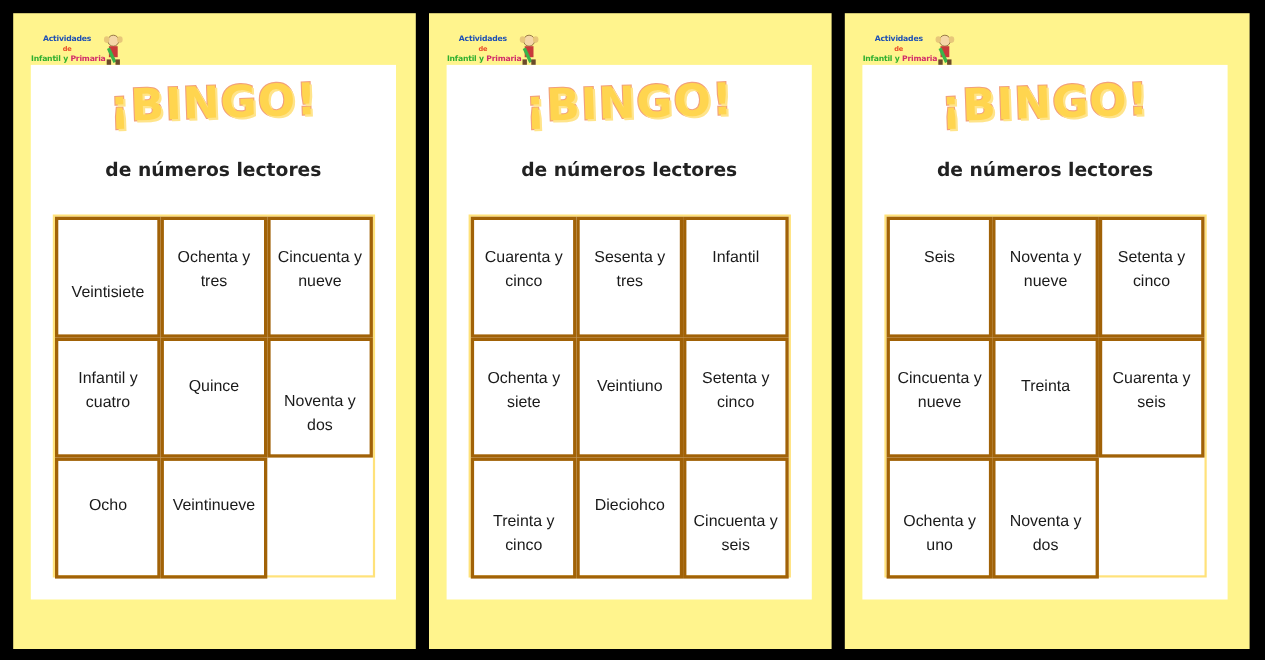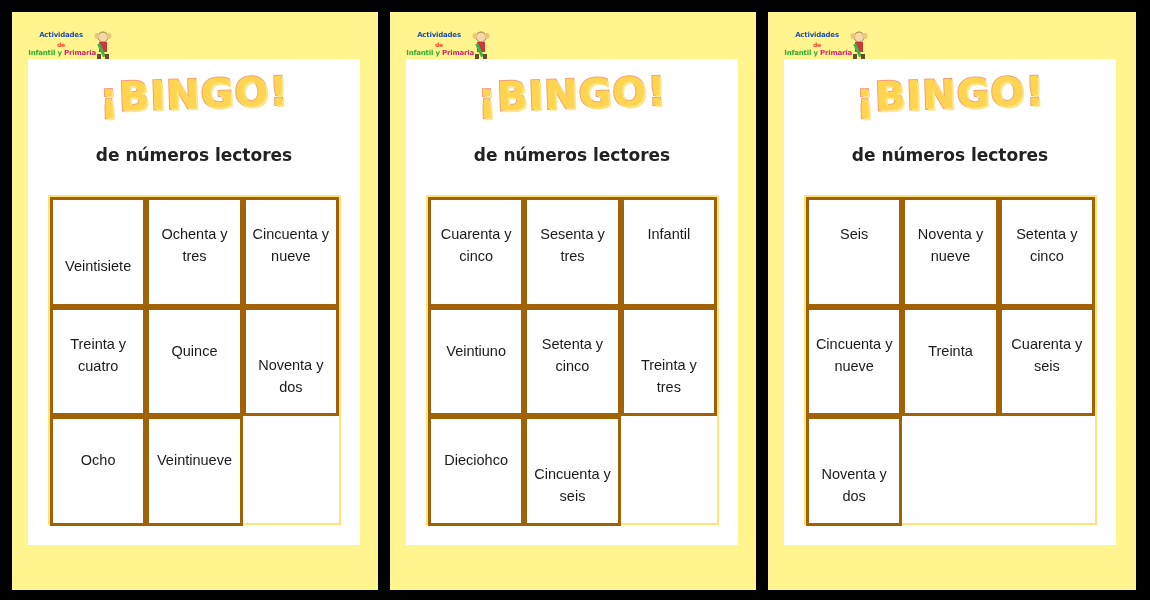--- a/index.html
+++ b/index.html
@@ -120,21 +120,21 @@
       <div class="cell">
           <span>Veintisiete</span>
         </div>
       <div class="cell top">
           <span>Ochenta y tres</span>
         </div>
       <div class="cell top">
           <span>Cincuenta y nueve</span>
         </div>
       <div class="cell top">
-          <span>Treinta y cuatro</span>
+          <span>Infantil y cuatro</span>
         </div>
       <div class="cell top">
           <span style="margin-top:-22px">Quince</span>
         </div>
       <div class="cell">
           <span>Noventa y dos</span>
         </div>
       <div class="cell top">
           <span style="margin-top:-22px">Ocho</span>
         </div>
@@ -167,27 +167,30 @@
       <div class="cell top">
           <span>Cuarenta y cinco</span>
         </div>
       <div class="cell top">
           <span>Sesenta y tres</span>
         </div>
       <div class="cell top">
           <span style="margin-top:-36px">Infantil</span>
         </div>
       <div class="cell top">
+          <span>Ochenta y siete</span>
+        </div>
+      <div class="cell top">
           <span style="margin-top:-22px">Veintiuno</span>
         </div>
       <div class="cell top">
           <span>Setenta y cinco</span>
         </div>
       <div class="cell">
-          <span style="max-width:64px">Treinta y tres</span>
+          <span style="max-width:64px">Treinta y cinco</span>
         </div>
       <div class="cell top">
           <span style="margin-top:-22px">Dieciohco</span>
         </div>
       <div class="cell">
           <span style="max-width:90px">Cincuenta y seis</span>
         </div>
     </div>
   </div>
 </div>
@@ -223,17 +226,20 @@
       <div class="cell top">
           <span style="max-width:90px">Cincuenta y nueve</span>
         </div>
       <div class="cell top">
           <span style="margin-top:-22px">Treinta</span>
         </div>
       <div class="cell top">
           <span style="max-width:90px">Cuarenta y seis</span>
         </div>
       <div class="cell">
+          <span>Ochenta y uno</span>
+        </div>
+      <div class="cell">
           <span>Noventa y dos</span>
         </div>
     </div>
   </div>
 </div>
 
 </body></html>

